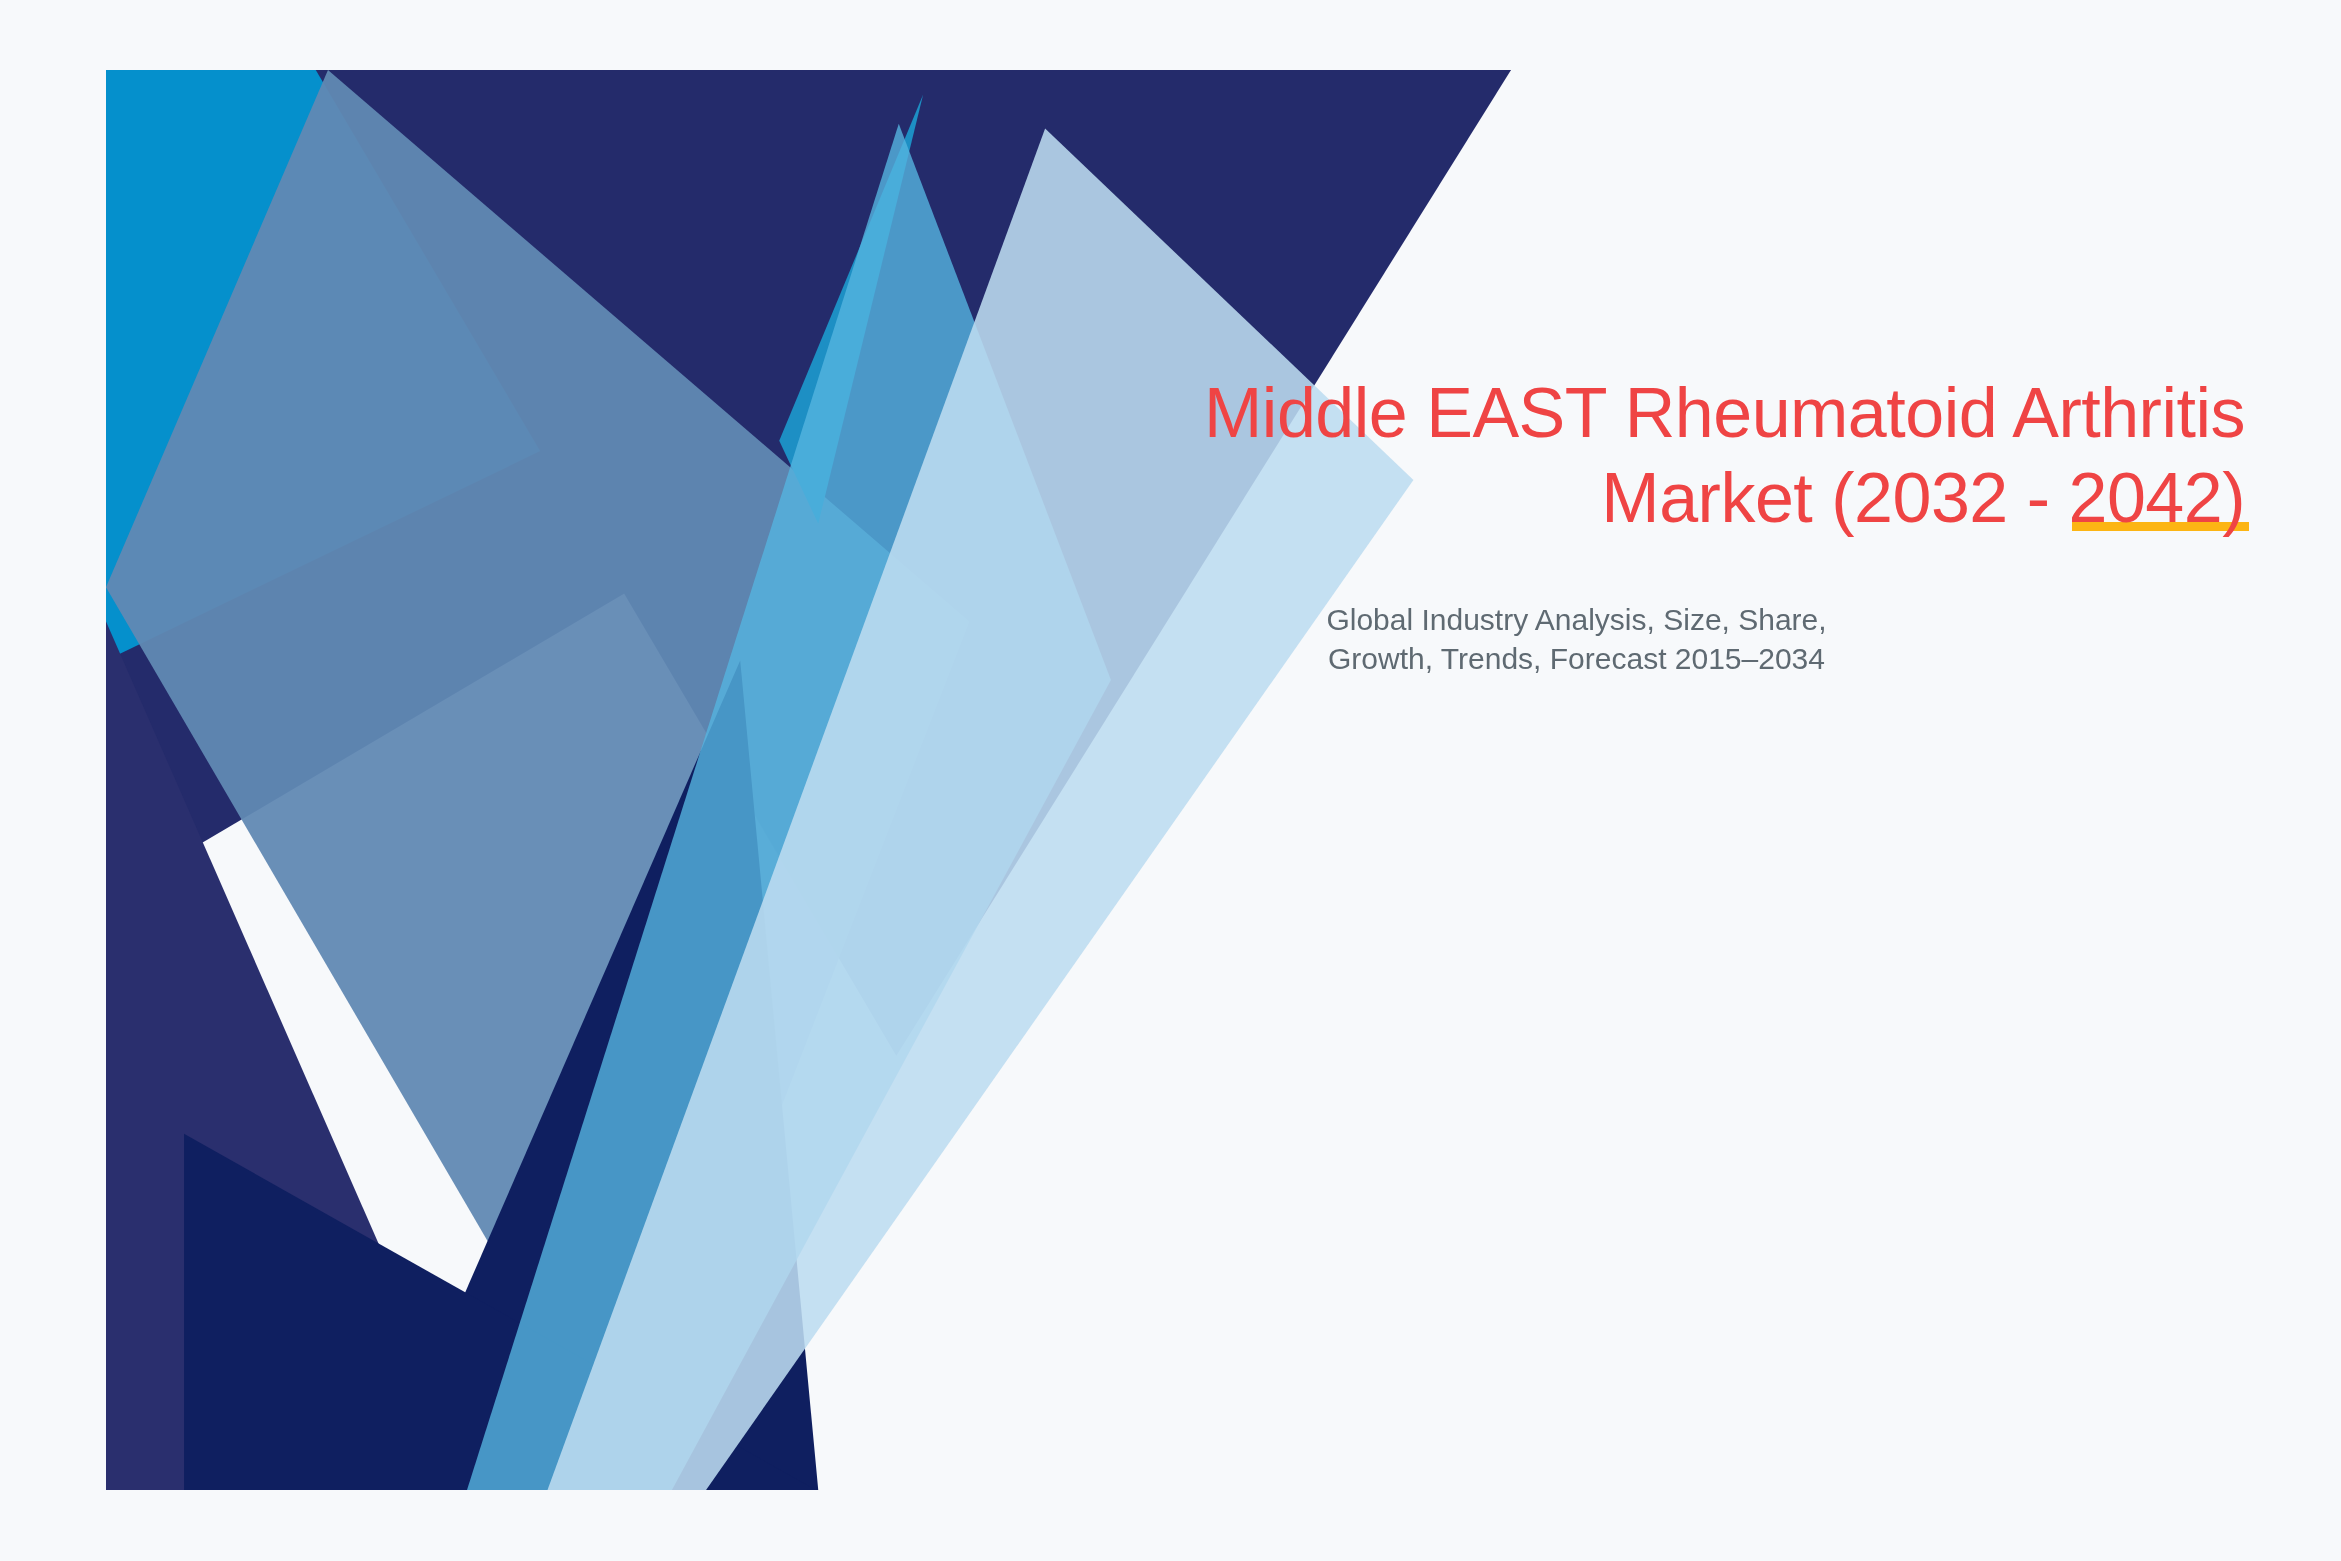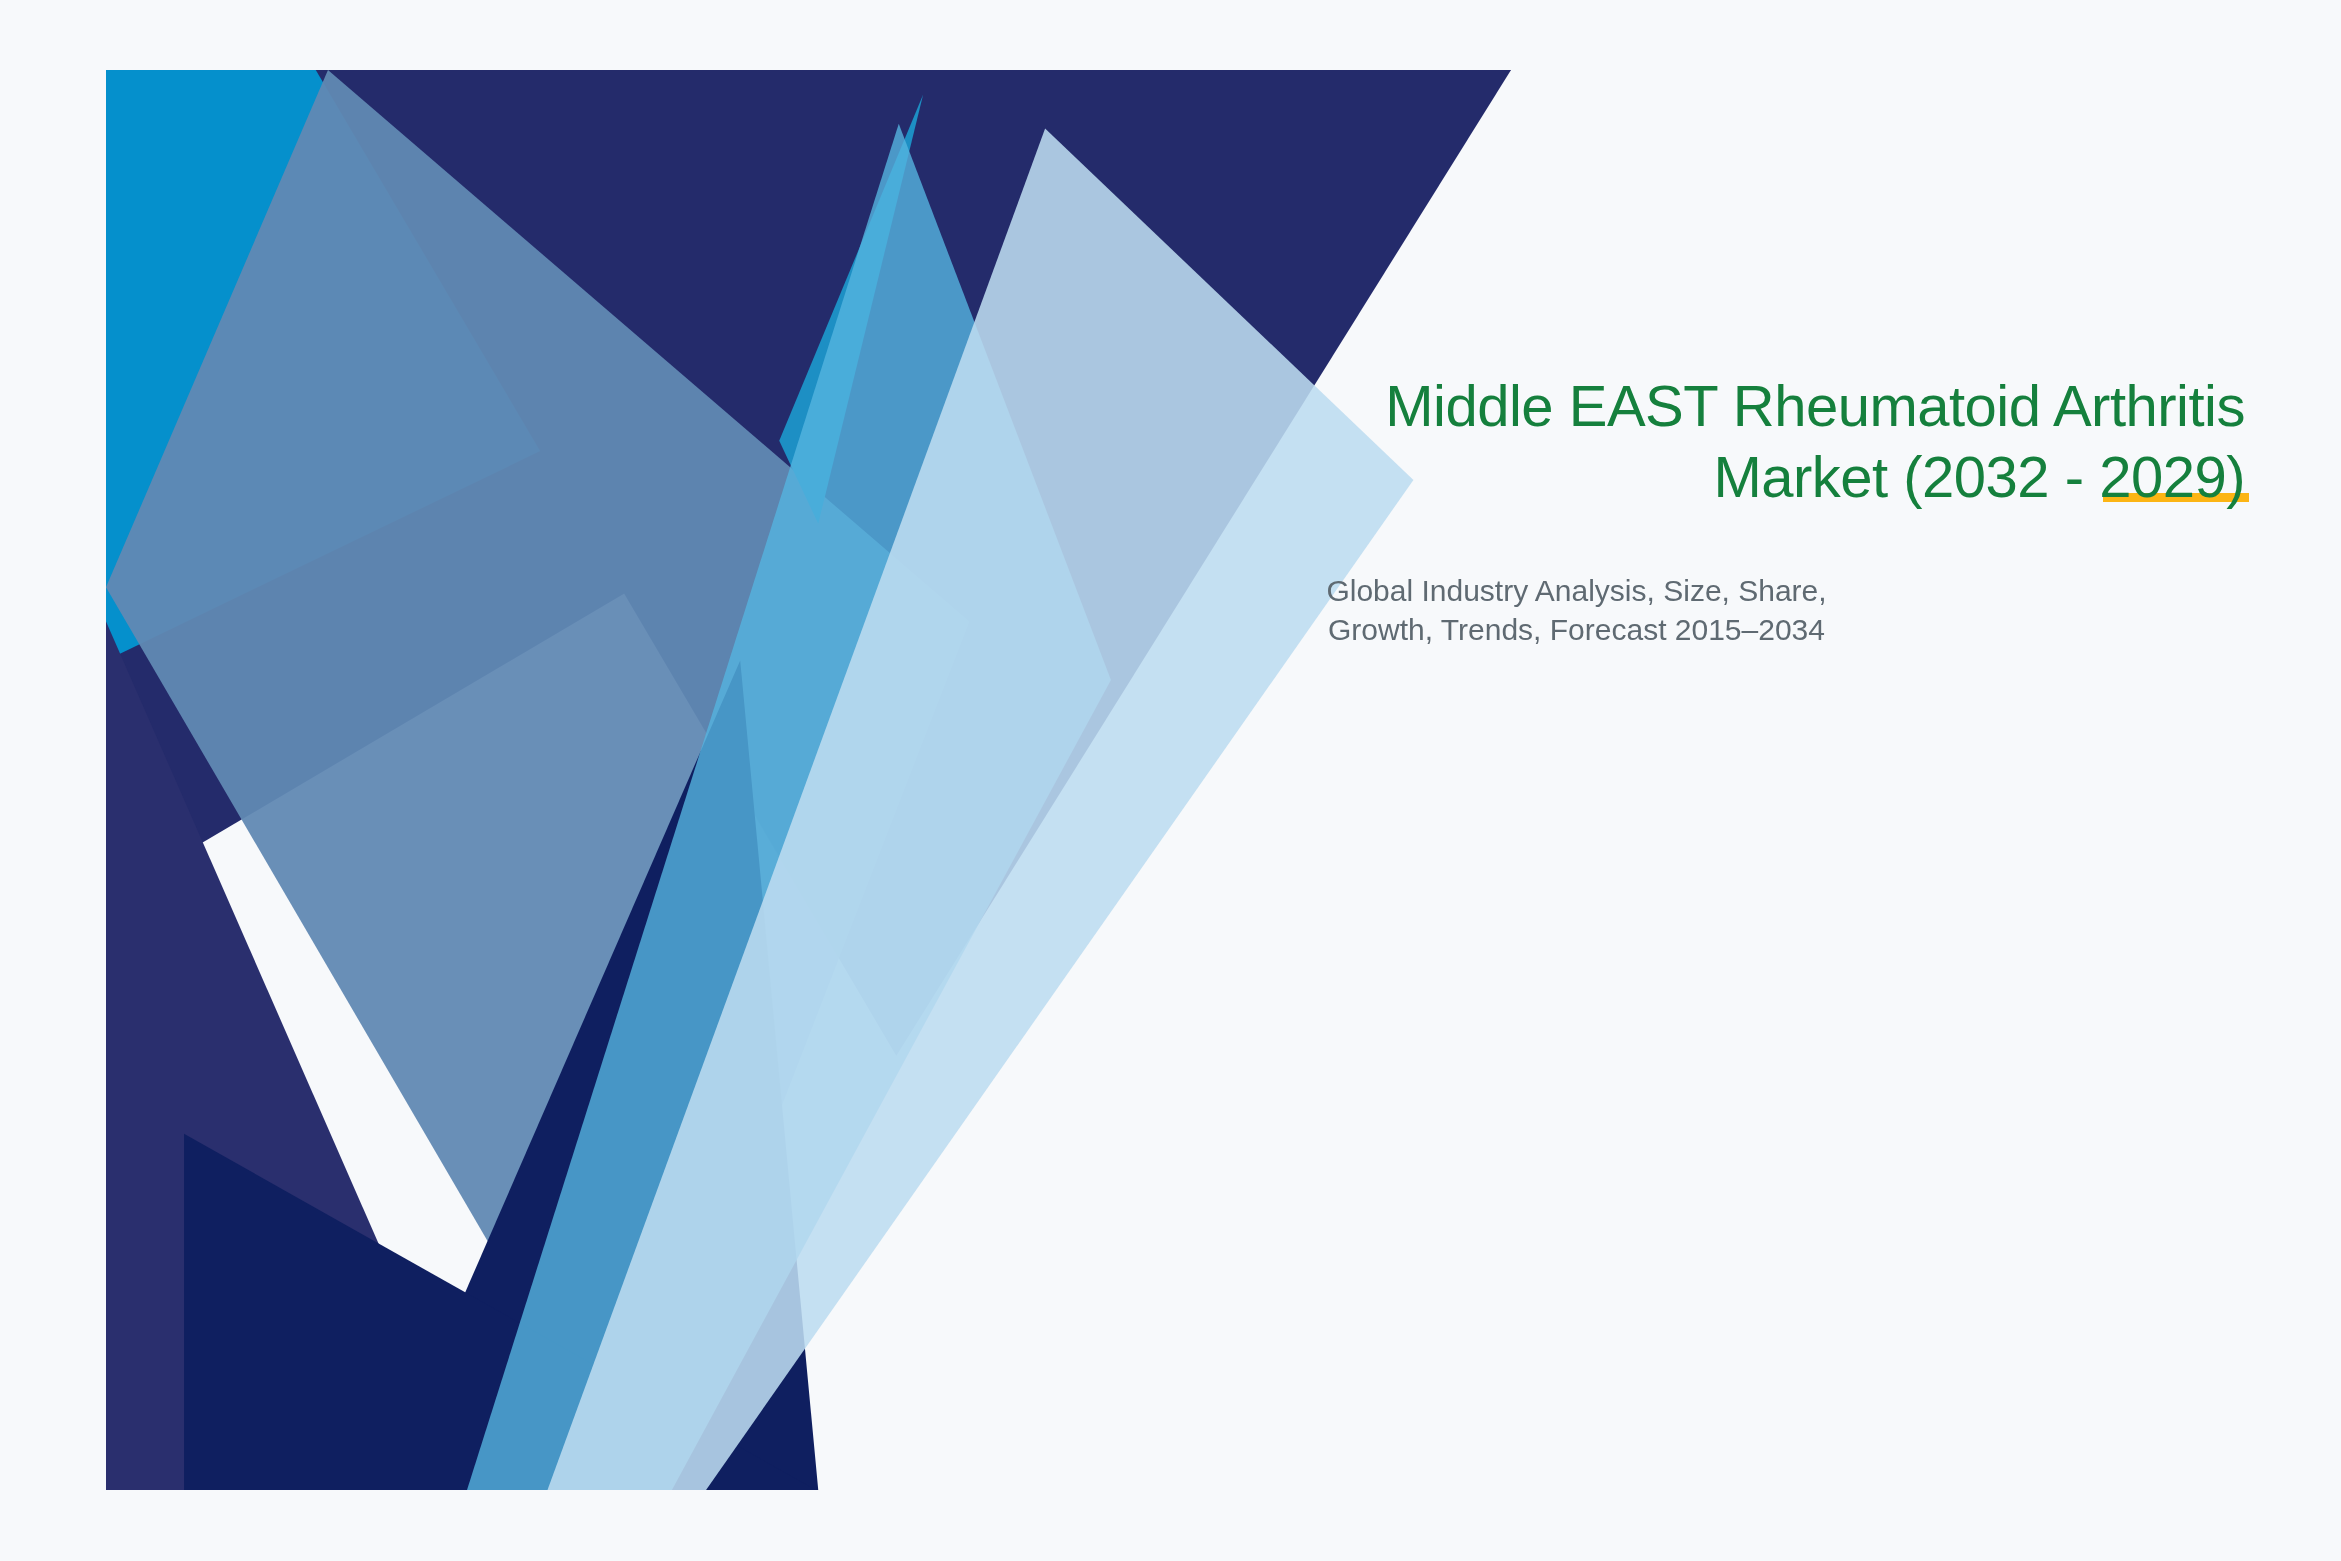--- a/index.html
+++ b/index.html
@@ -37,25 +37,25 @@
   .text-block {
     position: absolute;
     left: 908px;
     top: 371px;
     width: 1337px;
     text-align: right;
   }
   .title {
     margin: 0;
     font-family: "Liberation Sans", sans-serif;
-    font-size: 58px;
+    font-size: 70px;
     line-height: 1.22;
     font-weight: 400;
     letter-spacing: -0.5px;
-    color: #15803d;
+    color: #ef4444;
     position: relative;
     z-index: 3;
     text-align: right;
   }
   .title-line {
     display: block;
     position: relative;
   }
   .highlight-wrap {
     position: relative;
@@ -110,21 +110,21 @@
 
       <polygon points="1925,120 2680,840 1230,2910 905,2910" fill="#bddcf0" opacity="0.88"></polygon>
 
     </svg>
   </div>
 
   <div class="text-block">
 
     <h1 class="title">
       <span class="title-line">Middle EAST Rheumatoid Arthritis</span>
-      <span class="title-line"><span>Market (2032 - </span><span class="highlight-wrap"><span class="highlight-bar"></span><span>2029)</span></span></span>
+      <span class="title-line"><span>Market (2032 - </span><span class="highlight-wrap"><span class="highlight-bar"></span><span>2042)</span></span></span>
     </h1>
 
     <p class="subtitle">
       <span>Global Industry Analysis, Size, Share,</span>
       <span>Growth, Trends, Forecast 2015–2034</span>
     </p>
 
   </div>
 
 </div>

